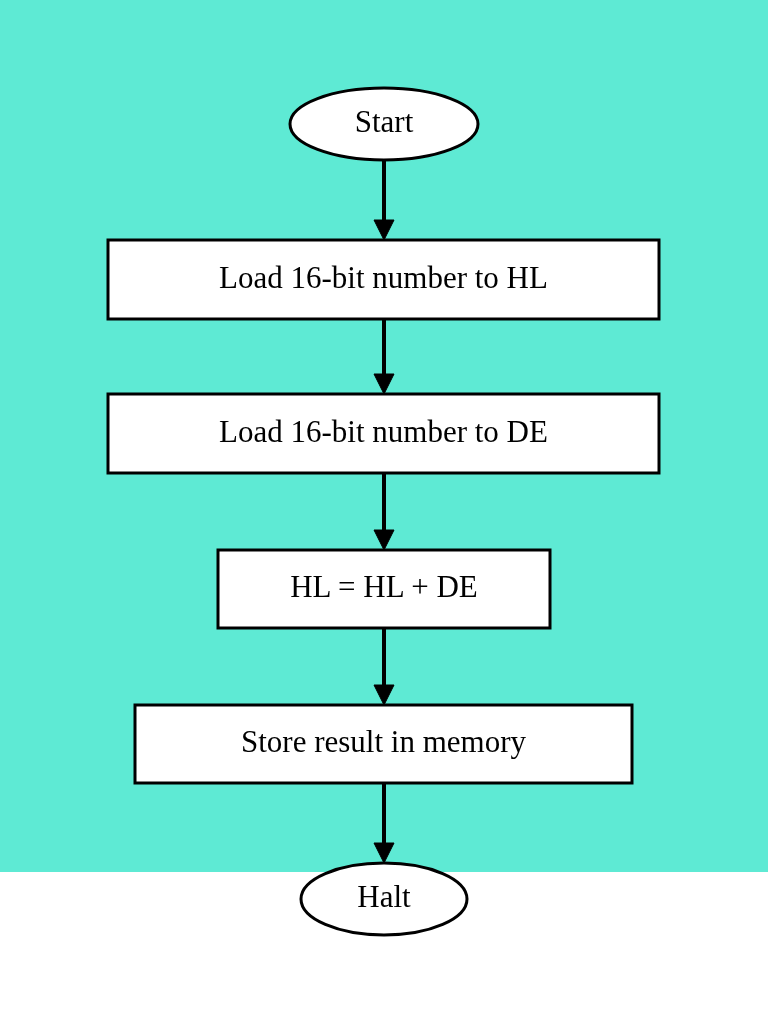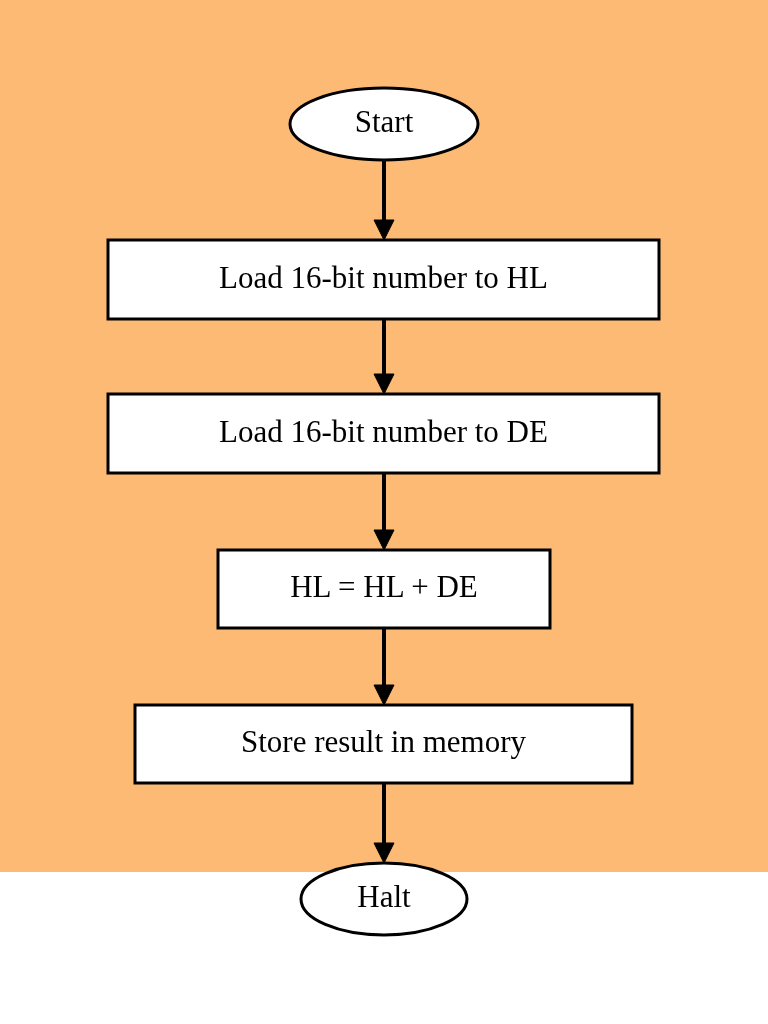--- a/index.html
+++ b/index.html
@@ -11,21 +11,21 @@
   body {
     width: 768px;
     height: 1024px;
     overflow: hidden;
     font-family: "Liberation Serif", "DejaVu Serif", serif;
   }
   #canvas {
     position: relative;
     width: 768px;
     height: 872px;
-    background: #fdba74;
+    background: #5eead4;
   }
   #flow-svg {
     position: absolute;
     top: 0;
     left: 0;
     width: 768px;
     height: 1024px;
     display: block;
   }
   .node-shape {

